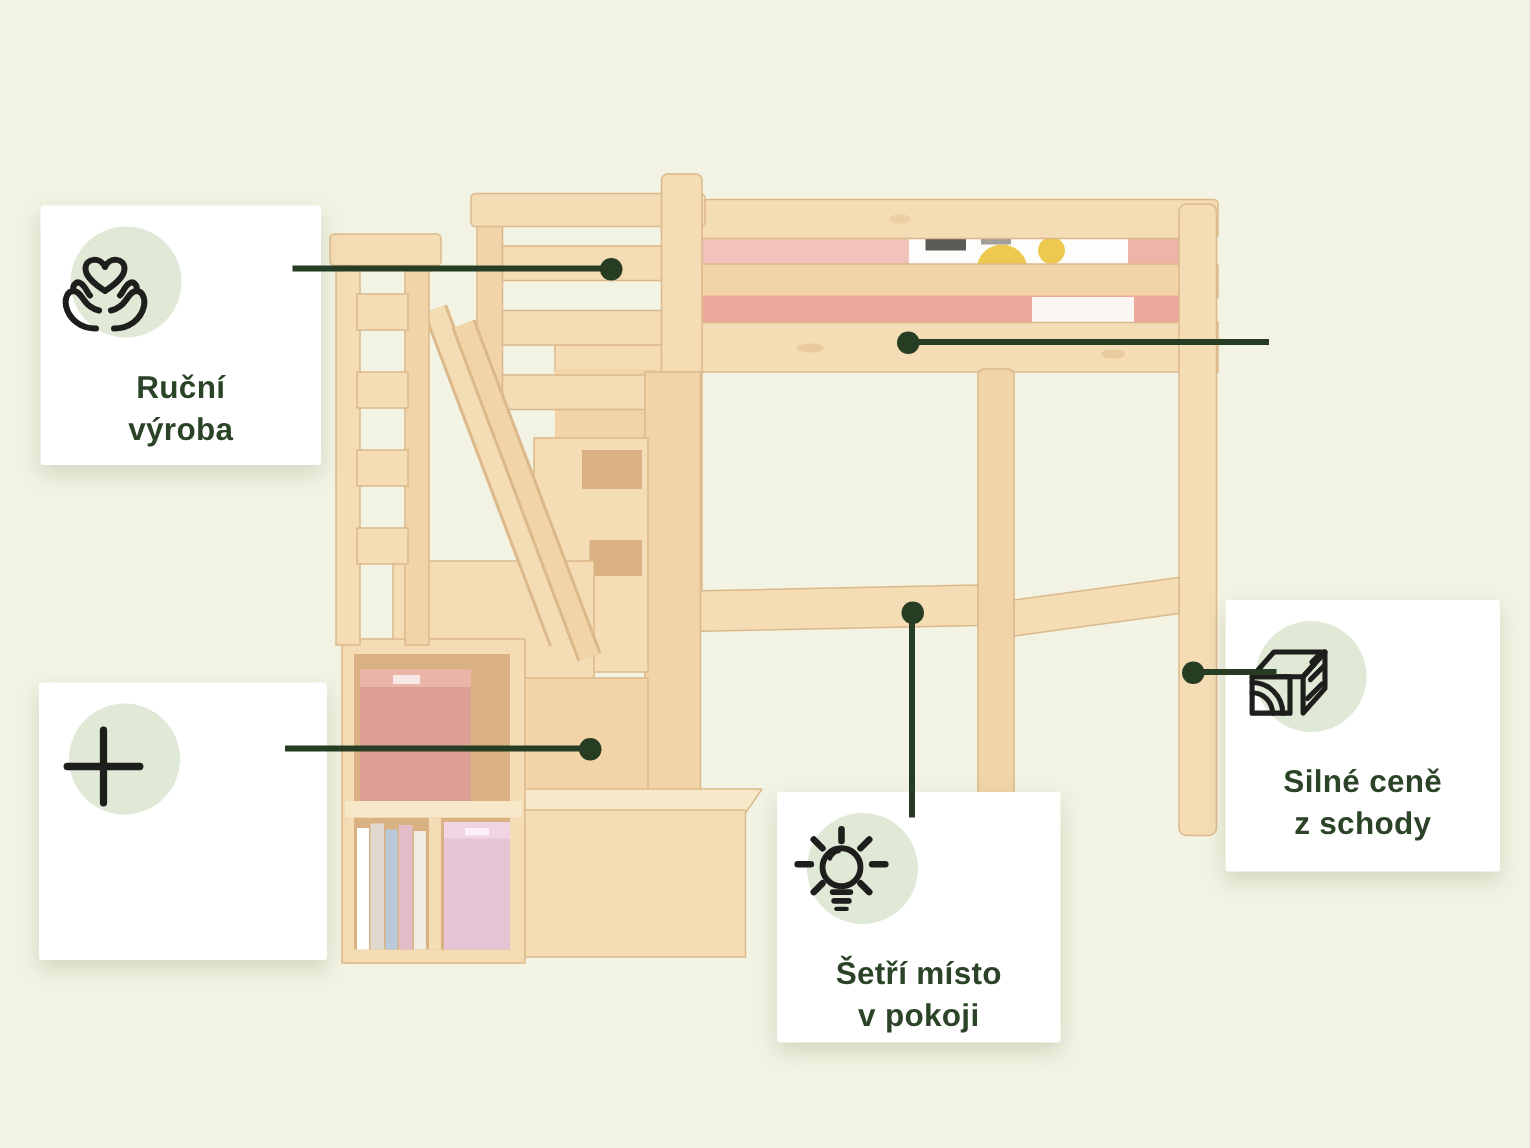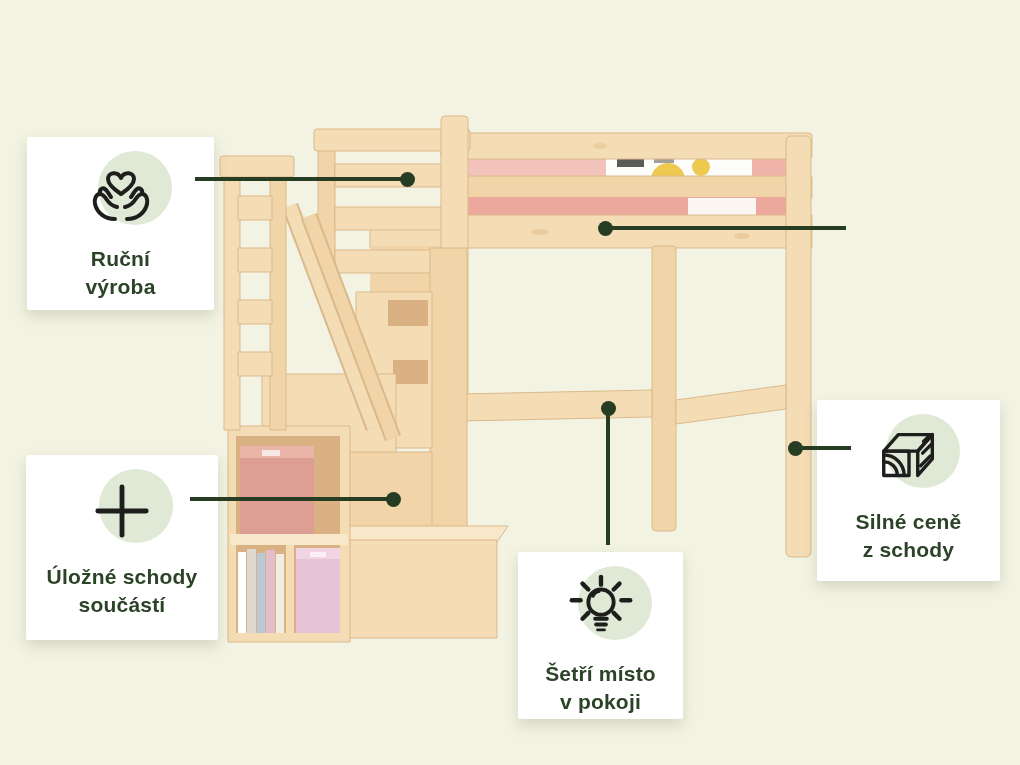--- a/index.html
+++ b/index.html
@@ -9,21 +9,21 @@
     font-family:"Liberation Sans","DejaVu Sans",sans-serif;
     overflow:hidden;
   }
   .stage{position:relative;width:1020px;height:765px;background:#f2f3e2;}
   .bed-svg{position:absolute;left:0;top:0;z-index:1;}
   
   .card{
     position:absolute;z-index:2;
     background:#ffffff;border-radius:2px;
     box-shadow:0 6px 14px rgba(110,110,80,.22);
-    display:flex;flex-direction:column;align-items:center;
+    display:flex;flex-direction:column;
     padding-top:13px;box-sizing:border-box;
   }
   .icon-wrap{position:relative;width:86px;height:86px;display:flex;align-items:center;justify-content:center;}
   .icon-bubble{position:absolute;right:-8px;top:1px;width:74px;height:74px;border-radius:50%;background:#dfe9d5;}
   .icon-wrap svg{position:relative;z-index:1;}
   .card-label{
     margin-top:9px;text-align:center;
     color:#2b4327;font-weight:bold;font-size:21px;line-height:1.32;letter-spacing:.2px;
   }
   
@@ -160,27 +160,23 @@
   </div>
 
   <div class="card" style="left:26px;top:455px;width:192px;height:185px">
     <div class="icon-wrap">
       <span class="icon-bubble"></span>
       <svg width="60" height="60" viewBox="0 0 62 62" fill="none" stroke="#1e1e1c" stroke-width="5" stroke-linecap="round">
         <path d="M31 6 V56"></path>
         <path d="M6 31 H56"></path>
       </svg>
     </div>
-    <div class="card-label">
-      <span>Úložné schody</span><br>
-      <span>součástí</span>
-    </div>
-  </div>
-
-  <div class="card" style="left:518px;top:552px;width:165px;height:167px">
+  </div>
+
+  <div class="card" style="left:518px;top:528px;width:189px;height:167px">
     <div class="icon-wrap">
       <span class="icon-bubble"></span>
       <svg width="74" height="74" viewBox="0 0 76 76" fill="none" stroke="#1e1e1c" stroke-width="4" stroke-linecap="round" stroke-linejoin="round">
         <circle cx="38" cy="32" r="13"></circle>
         <path d="M30 26 C31 23 34 21 36 21" stroke-width="3"></path>
         <rect x="30" y="47" width="16" height="4" rx="2" fill="#1e1e1c" stroke="none"></rect>
         <rect x="31" y="53" width="14" height="4" rx="2" fill="#1e1e1c" stroke="none"></rect>
         <rect x="33" y="59" width="10" height="3" rx="1.5" fill="#1e1e1c" stroke="none"></rect>
         <path d="M38 6 V14" stroke-width="4.5"></path>
         <path d="M19 13 L25 19" stroke-width="4.5"></path>

